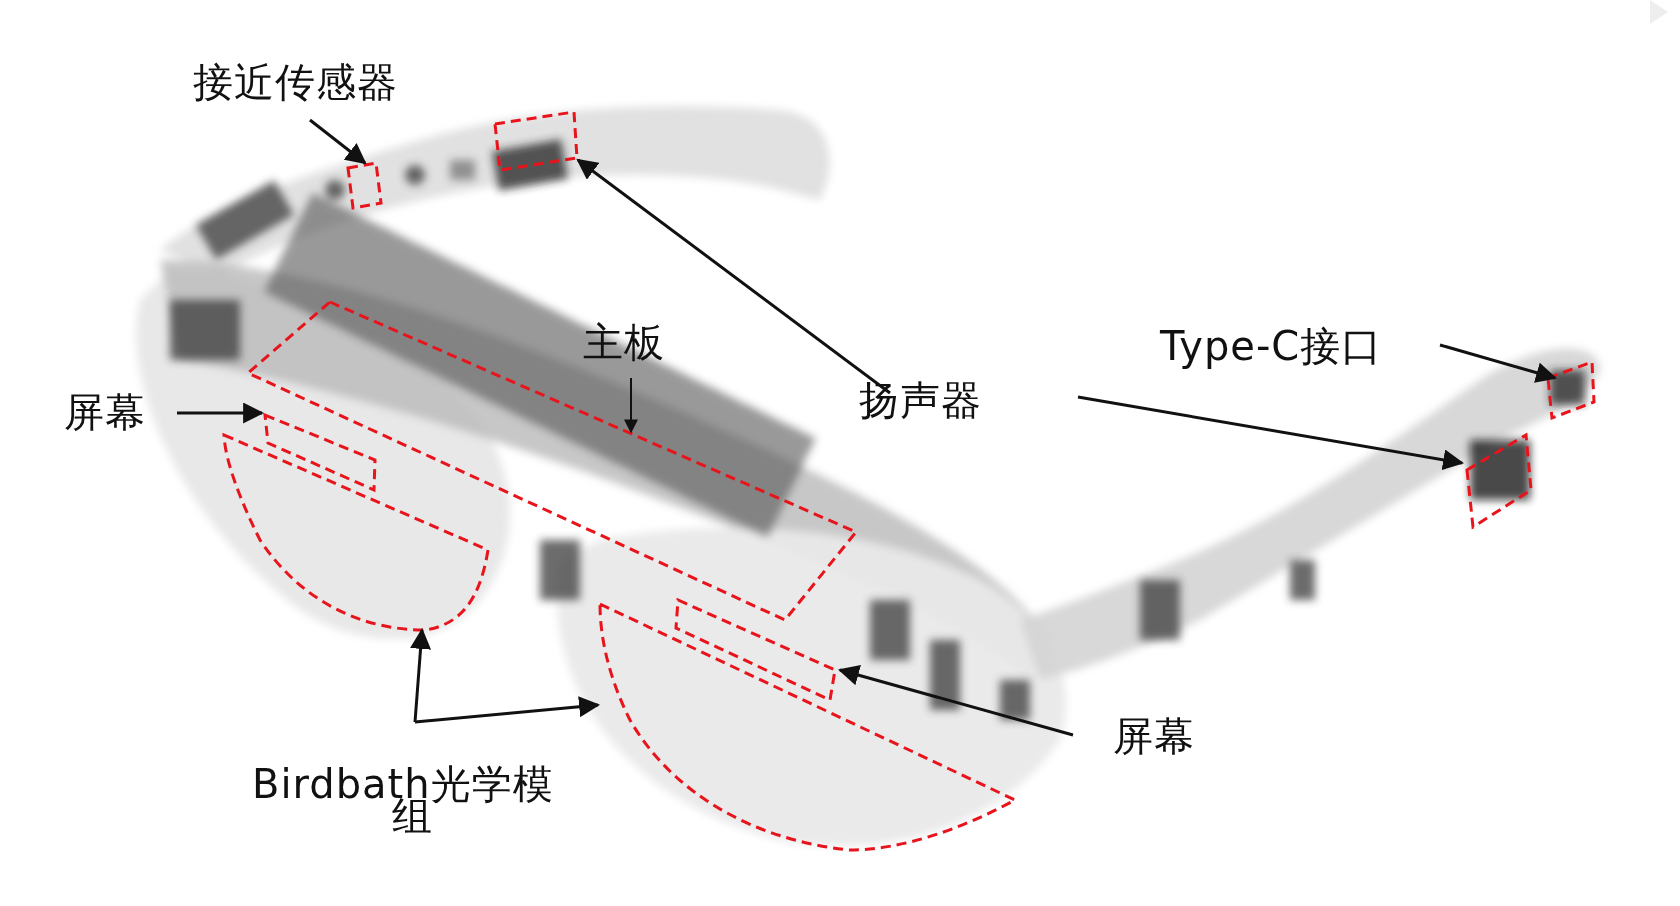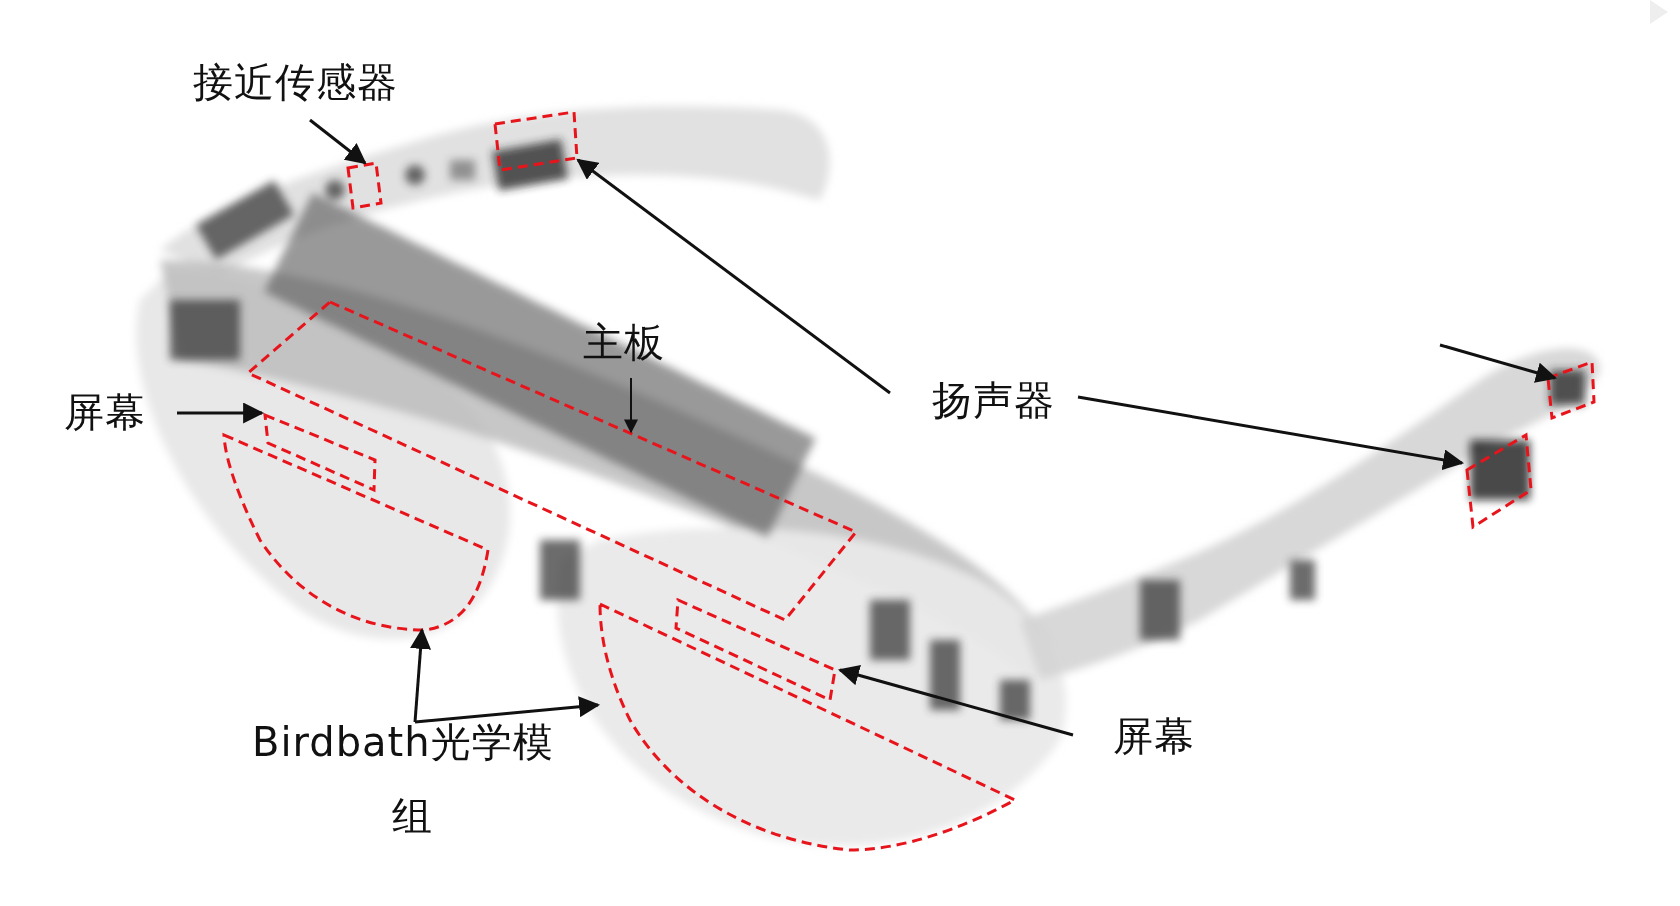--- a/index.html
+++ b/index.html
@@ -87,22 +87,23 @@
       <line x1="1440" y1="345" x2="1555" y2="378" marker-end="url(#arrow)"></line>
       <line x1="1073" y1="735" x2="840" y2="670" marker-end="url(#arrow)"></line>
       <polyline points="415,722 422,630" marker-end="url(#arrow)"></polyline>
       <polyline points="415,722 598,705" marker-end="url(#arrow)"></polyline>
     </g>
   </svg>
 
   <div class="label" style="left:193px;top:62px;">接近传感器</div>
   <div class="label" style="left:583px;top:322px;text-align:right;">主板</div>
   <div class="label" style="left:64px;top:392px;">屏幕</div>
-  <div class="label" style="left:932px;top:380px;">扬声器</div>
+  <div class="label" style="left:859px;top:380px;">扬声器</div>
+  <div class="label" style="left:1160px;top:326px;">Type-C接口</div>
   <div class="label" style="left:1113px;top:716px;">屏幕</div>
-  <div class="label" style="left:252px;top:722px;">Birdbath光学模</div>
+  <div class="label" style="left:252px;top:764px;">Birdbath光学模</div>
   <div class="label" style="left:392px;top:796px;">组</div>
 
   <div class="watermark">
     <span></span>
     <span style="display:inline-block;width:0;height:0;border-left:18px solid #eeeeee;border-top:12px solid transparent;border-bottom:12px solid transparent;margin-left:8px;"></span>
   </div>
 </div>
 
 </body></html>

